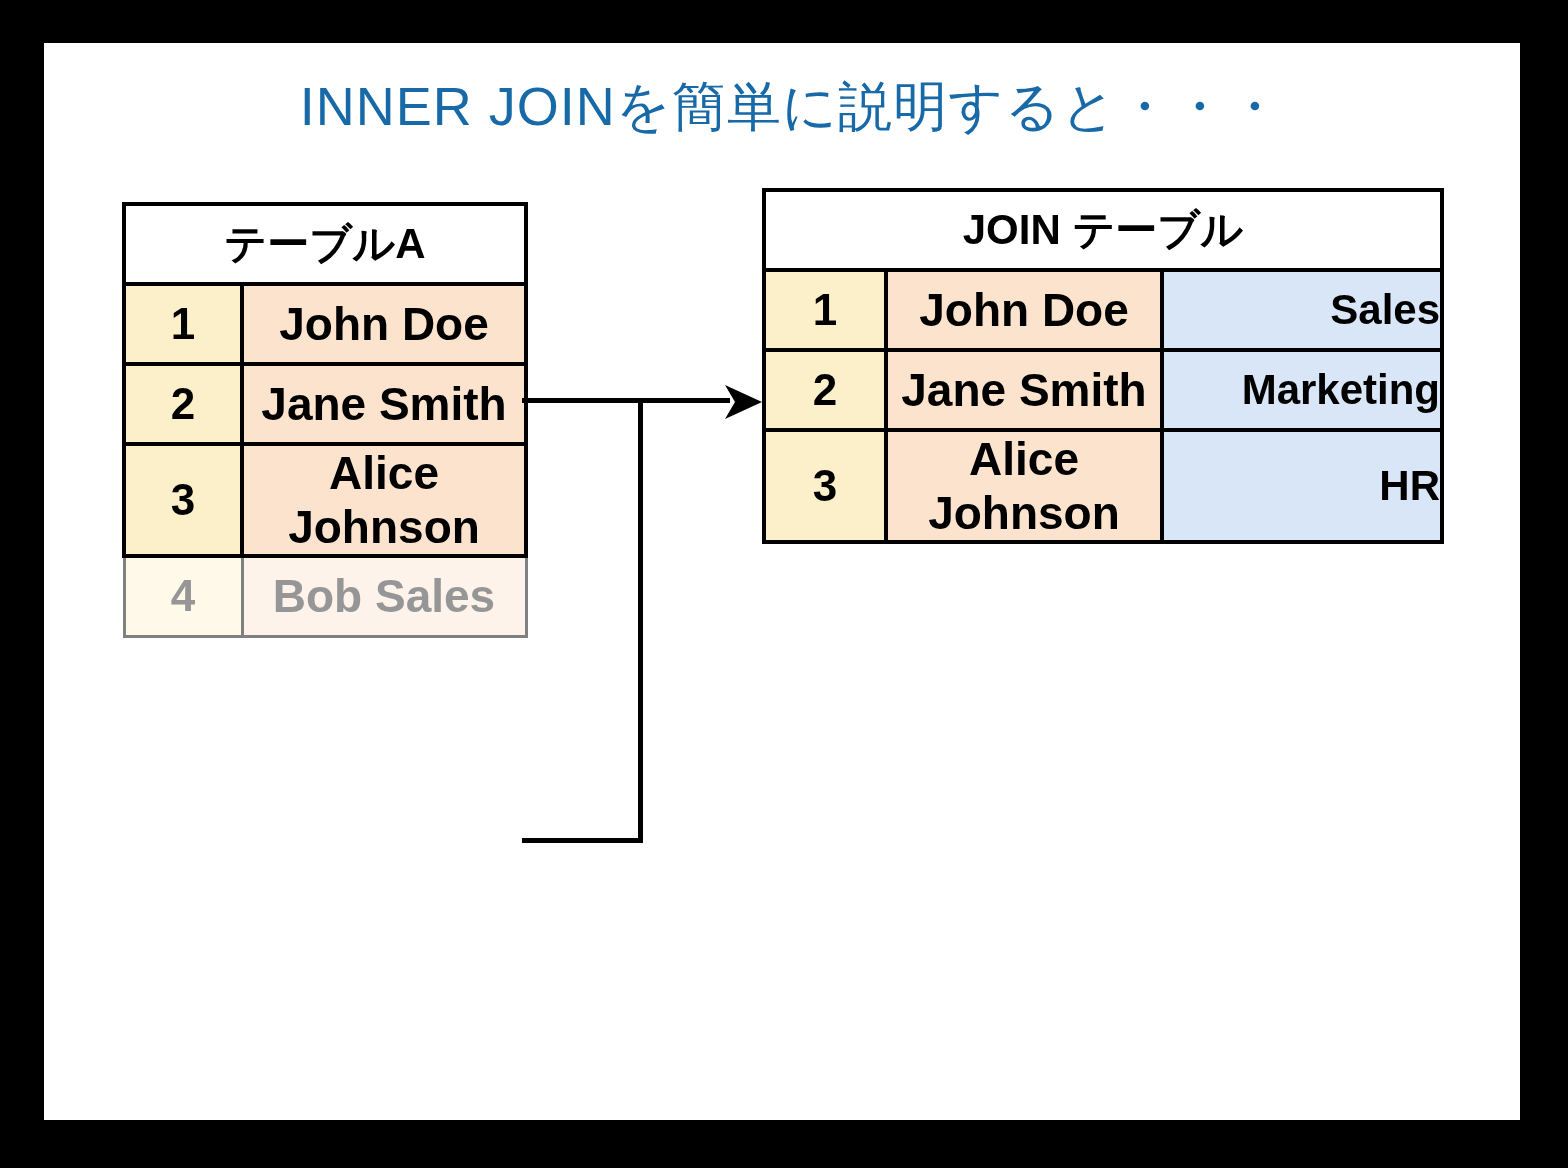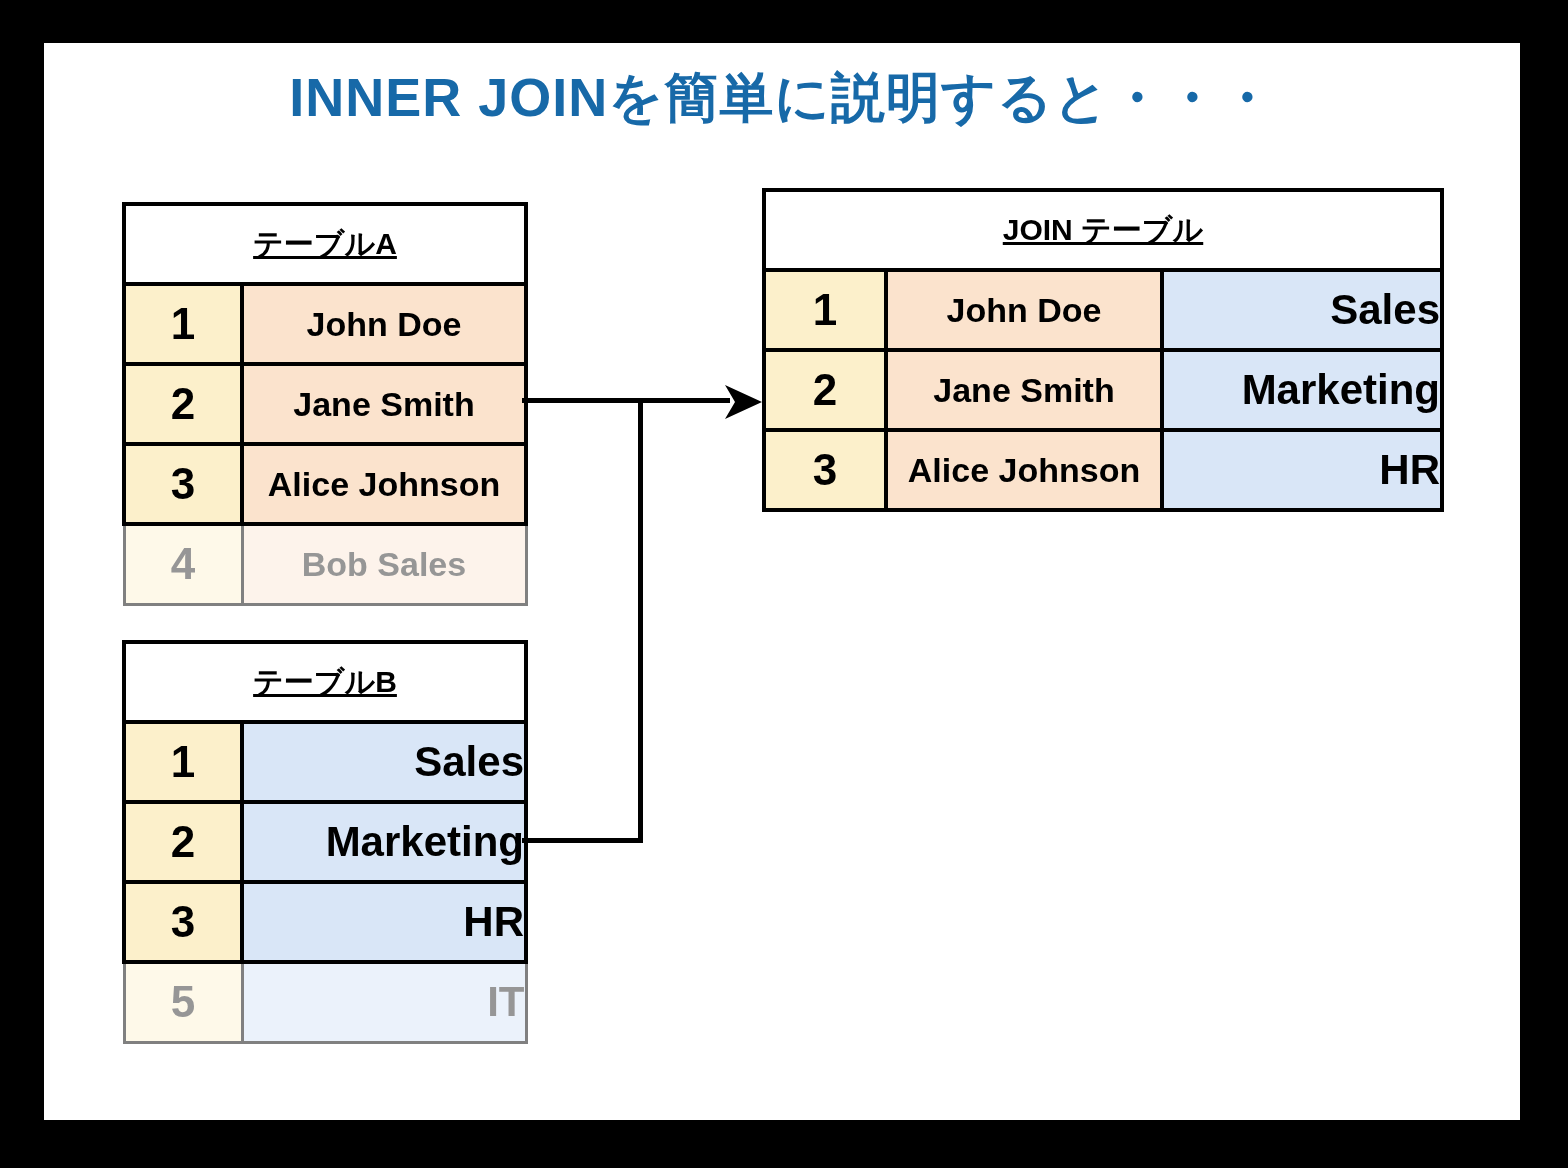--- a/index.html
+++ b/index.html
@@ -14,45 +14,45 @@
   .canvas {
     position: absolute;
     left: 44px; top: 43px;
     width: 1476px; height: 1077px;
     background: #fff;
   }
   .title {
     position: absolute;
     left: 44px; top: 62px;
     width: 1476px;
-    margin: 0;
+    margin: 9px;
     text-align: center;
     font-size: 54px;
-    font-weight: bold;
+    font-weight: normal;
     letter-spacing: 1px;
     color: var(--title-blue, #1769A8);
   }
   .dtable {
     position: absolute;
     border-collapse: collapse;
     table-layout: fixed;
     text-align: center;
     font-weight: bold;
     color: #000;
   }
   .dtable tr { height: 80px; }
   .dtable th, .dtable td {
     border: 4px solid var(--border-black, #000);
     padding: 0;
     overflow: hidden;
     vertical-align: middle;
   }
-  .dtable th { background: #fff; font-size: 30px; text-decoration: underline; }
+  .dtable th { background: #fff; font-size: 42px; }
   .cell-id   { background: var(--id-yellow, #FCF0CB);  font-size: 44px; }
-  .cell-name { background: var(--name-orange, #FBE3CD); font-size: 34px; }
+  .cell-name { background: var(--name-orange, #FBE3CD); font-size: 46px; }
   .cell-dept { background: var(--dept-blue, #D9E6F7);  font-size: 42px; text-align: right; }
   .faded td { border: 3px solid var(--faded-border, #808080); color: var(--faded-text, #969696); }
   .faded .cell-id   { background: var(--faded-yellow, #FEF9E9); }
   .faded .cell-name { background: var(--faded-orange, #FDF3EB); }
   .faded .cell-dept { background: var(--faded-blue, #EBF2FB); }
   .tbl-a    { left: 122px; top: 202px; width: 402px; }
   .tbl-b    { left: 122px; top: 640px; width: 402px; }
   .tbl-join { left: 762px; top: 188px; width: 678px; }
   .line { position: absolute; background: #000; }
   .line-h1 { left: 522px; top: 398px; width: 208px; height: 5px; }
@@ -92,49 +92,20 @@
         <td class="cell-id">3</td>
         <td class="cell-name">Alice Johnson</td>
       </tr>
       <tr class="faded">
         <td class="cell-id">4</td>
         <td class="cell-name">Bob Sales</td>
       </tr>
     </tbody>
   </table>
 
-  <table class="dtable tbl-b">
-    <colgroup>
-        <col style="width:118px">
-        <col style="width:284px">
-      </colgroup>
-    <thead>
-      <tr>
-        <th colspan="2">テーブルB</th>
-      </tr>
-    </thead>
-    <tbody>
-      <tr>
-        <td class="cell-id">1</td>
-        <td class="cell-dept">Sales</td>
-      </tr>
-      <tr>
-        <td class="cell-id">2</td>
-        <td class="cell-dept">Marketing</td>
-      </tr>
-      <tr>
-        <td class="cell-id">3</td>
-        <td class="cell-dept">HR</td>
-      </tr>
-      <tr class="faded">
-        <td class="cell-id">5</td>
-        <td class="cell-dept">IT</td>
-      </tr>
-    </tbody>
-  </table>
 
   <table class="dtable tbl-join">
     <colgroup>
         <col style="width:122px">
         <col style="width:276px">
         <col style="width:280px">
       </colgroup>
     <thead>
       <tr>
         <th colspan="3">JOIN テーブル</th>

